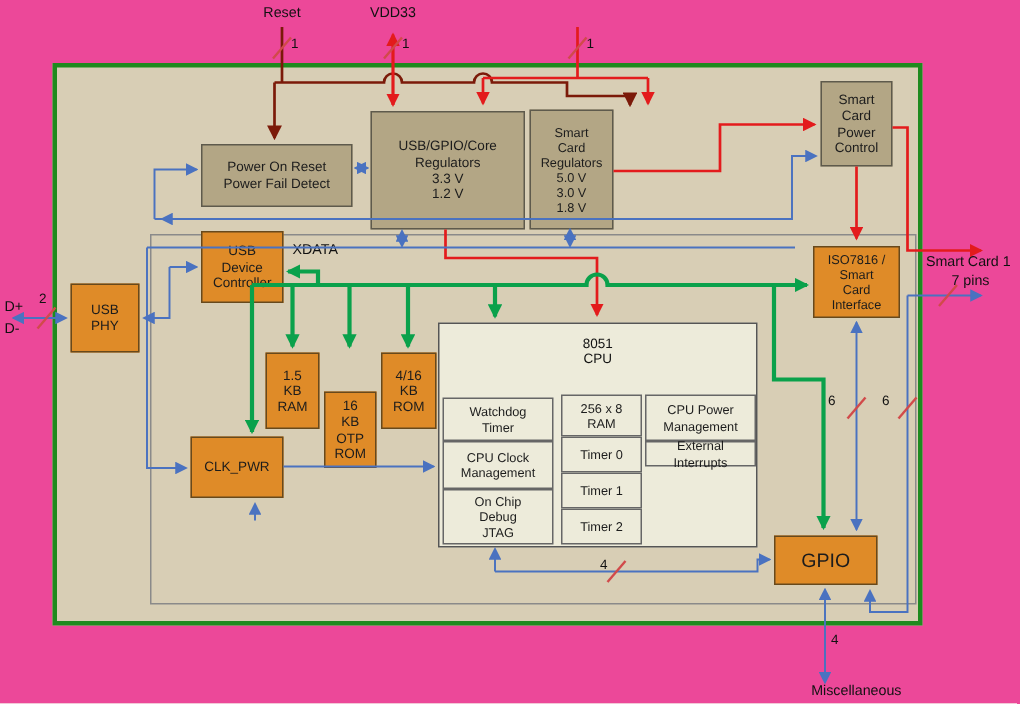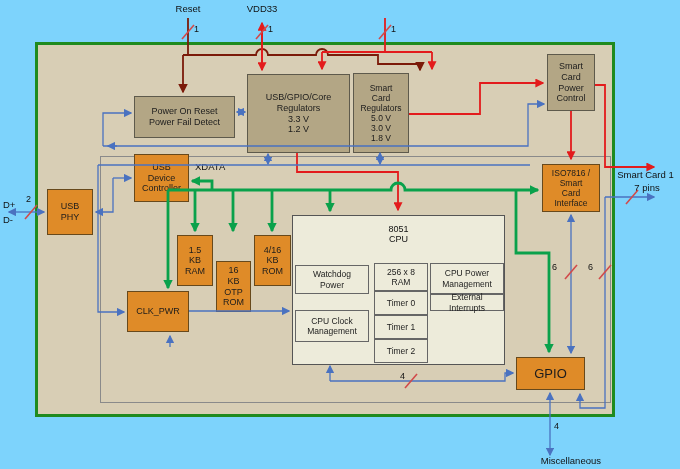--- a/index.html
+++ b/index.html
@@ -1,16 +1,16 @@
 <!DOCTYPE html>
 <html><head>
 <meta charset="utf-8">
 <style>
   html,body{margin:0;padding:0;background:#fff;}
-  #stage{position:relative;width:680px;height:469px;background:#7dd3fc;overflow:hidden;
+  #stage{position:relative;width:680px;height:469px;background:#ec4899;overflow:hidden;
          font-family:"Liberation Sans",sans-serif;}
   #chip{position:absolute;left:35px;top:42px;width:580px;height:375px;
         box-sizing:border-box;border:3px solid #1F8A1F;background:#D8CEB5;}
   #innerbox{position:absolute;left:100px;top:156px;width:511px;height:247px;
         box-sizing:border-box;border:1px solid #8a8a8a;}
   .blk{position:absolute;display:flex;align-items:center;justify-content:center;
        text-align:center;white-space:pre-line;box-sizing:border-box;
        font-size:9px;line-height:1.18;color:#1c1c1c;}
   .orange{background:#DF8B28;border:1px solid #67491c;}
   .tan{background:#B3A685;border:1px solid #5e5a4c;}
@@ -87,23 +87,26 @@
   <div class="blk orange f85" style="left:542px;top:164px;width:58px;height:48px;">ISO7816 /
 Smart
 Card
 Interface</div>
   <div class="blk orange" style="left:516px;top:357px;width:69px;height:33px;font-size:13px;">GPIO</div>
 
   <div class="blk pale" style="left:292px;top:215px;width:213px;height:150px;"></div>
   <div class="lbl" style="left:292px;top:224px;width:213px;font-size:9px;">8051
 CPU</div>
   <div class="blk sub f85" style="left:295px;top:265px;width:74px;height:29px;">Watchdog
-Power</div>
-  <div class="blk sub f85" style="left:295px;top:310px;width:74px;height:32px;">CPU Clock
+Timer</div>
+  <div class="blk sub f85" style="left:295px;top:294px;width:74px;height:32px;">CPU Clock
 Management</div>
+  <div class="blk sub f85" style="left:295px;top:326px;width:74px;height:37px;">On Chip
+Debug
+JTAG</div>
   <div class="blk sub f85" style="left:374px;top:263px;width:54px;height:28px;">256 x 8
 RAM</div>
   <div class="blk sub f85" style="left:374px;top:291px;width:54px;height:24px;">Timer 0</div>
   <div class="blk sub f85" style="left:374px;top:315px;width:54px;height:24px;">Timer 1</div>
   <div class="blk sub f85" style="left:374px;top:339px;width:54px;height:24px;">Timer 2</div>
   <div class="blk sub f85" style="left:430px;top:263px;width:74px;height:31px;">CPU Power
 Management</div>
   <div class="blk sub f85" style="left:430px;top:294px;width:74px;height:17px;">External
 Interrupts</div>
 

